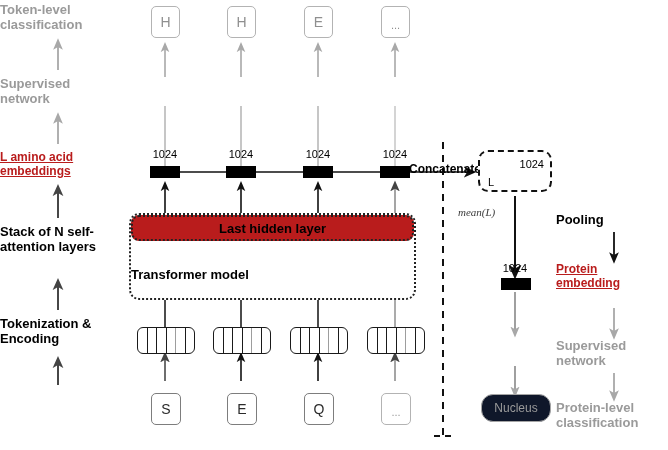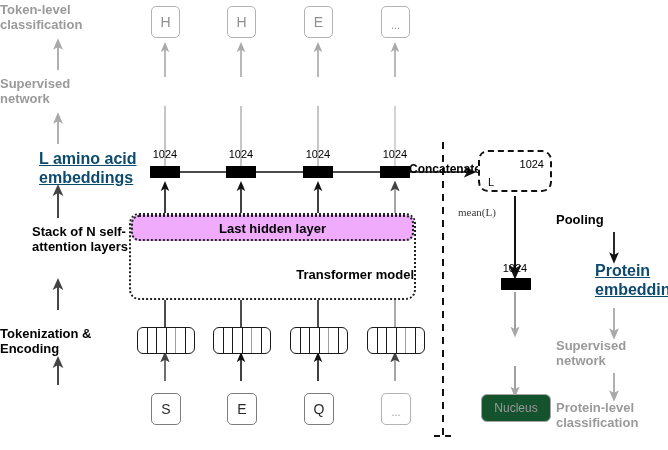--- a/index.html
+++ b/index.html
@@ -28,25 +28,24 @@
     line-height: 1.18;
     white-space: pre-line;
     font-family: Liberation Sans, sans-serif;
   }
   .bold-black {
     color: #000000;
     font-weight: bold;
     font-size: 13px;
   }
   .bold-black-u {
-    color: #0c4a6e;
-    font-weight: bold;
-    font-size: 16px;
+    color: #b91c1c;
+    font-weight: bold;
+    font-size: 12px;
     text-decoration: underline;
-    padding-left: 39px;
   }
   .gray-bold {
     color: #9a9a9a;
     font-weight: bold;
     font-size: 13px;
   }
   .num-lbl {
     position: absolute;
     font-size: 11px;
     color: #000000;
@@ -104,52 +103,52 @@
     color: #9a9a9a;
     font-size: 14px;
     display: flex;
     align-items: center;
     justify-content: center;
   }
   .solidgraybox {
     position: absolute;
     box-sizing: border-box;
     border: 1.4px solid #a5a5a5;
-    border-radius: 6px;
-    background: #14532d;
+    border-radius: 12px;
+    background: #0f172a;
     color: #9a9a9a;
     font-size: 12px;
     display: flex;
     align-items: center;
     justify-content: center;
   }
   .xformer {
     position: absolute;
     box-sizing: border-box;
     border: 2px dotted #222222;
     border-radius: 10px;
     background: #ffffff;
   }
   .hidden-layer {
     position: absolute;
     box-sizing: border-box;
     border: 2px dotted #222222;
     border-radius: 8px;
-    background: #f0abfc;
+    background: #b91c1c;
     display: flex;
     align-items: center;
     justify-content: center;
     color: #000000;
     font-weight: bold;
     font-size: 13px;
   }
   .xformer-label {
     position: absolute;
     width: 100%;
-    text-align: right;
+    text-align: left;
     color: #000000;
     font-weight: bold;
     font-size: 13px;
   }
   .lbox {
     position: absolute;
     box-sizing: border-box;
     border: 2px dashed #111111;
     border-radius: 10px;
     background: #ffffff;
@@ -259,24 +258,24 @@
 
   <div class="lbl gray-bold" style="left:0px; top:2px; width:118px;">Token-level
 classification</div>
 
   <div class="lbl gray-bold" style="left:0px; top:76px; width:118px;">Supervised
 network</div>
 
   <div class="lbl bold-black-u" style="left:0px; top:150px; width:118px;">L amino acid
 embeddings</div>
 
-  <div class="lbl bold-black" style="left:0px; top:224px; width:118px;padding-left:32px;">Stack of N self-
+  <div class="lbl bold-black" style="left:0px; top:224px; width:118px;">Stack of N self-
 attention layers</div>
 
-  <div class="lbl bold-black" style="left:0px; top:316px; width:118px;margin-top:10px;">Tokenization &amp;
+  <div class="lbl bold-black" style="left:0px; top:316px; width:118px;">Tokenization &amp;
 Encoding</div>
 
 
   <div class="lbl bold-black" style="left:556px; top:212px; width:116px;">Pooling</div>
 
   <div class="lbl bold-black-u" style="left:556px; top:262px; width:116px;">Protein
 embedding</div>
 
   <div class="lbl gray-bold" style="left:556px; top:338px; width:116px;">Supervised
 network</div>
@@ -310,21 +309,21 @@
   <div class="num-lbl" style="left:370px; top:148px; width:50px;">1024</div>
   <div class="blackbar" style="left:380px; top:166px; width:30px; height:12px;"></div>
 
   <div class="concat-lbl" style="left:409px; top:126px;">Concatenate</div>
 
   <div class="lbox" style="left:478px; top:150px; width:74px; height:42px;">
     <span class="n1024">1024</span>
     <span class="nL">L</span>
   </div>
 
-  <div class="mean-lbl" style="left:458px; top:206px;">mean(L)</div>
+  <div class="mean-lbl" style="left:458px; top:206px;font-style:italic;">mean(L)</div>
 
   <div class="num-lbl" style="left:491px; top:262px; width:48px;">1024</div>
   <div class="blackbar" style="left:501px; top:278px; width:30px; height:12px;"></div>
 
 
   <div class="solidgraybox" style="left:481px; top:394px; width:70px; height:28px;">
     <span>Nucleus</span>
   </div>
 
   <div class="xformer" style="left:129px; top:213px; width:287px; height:87px;">

